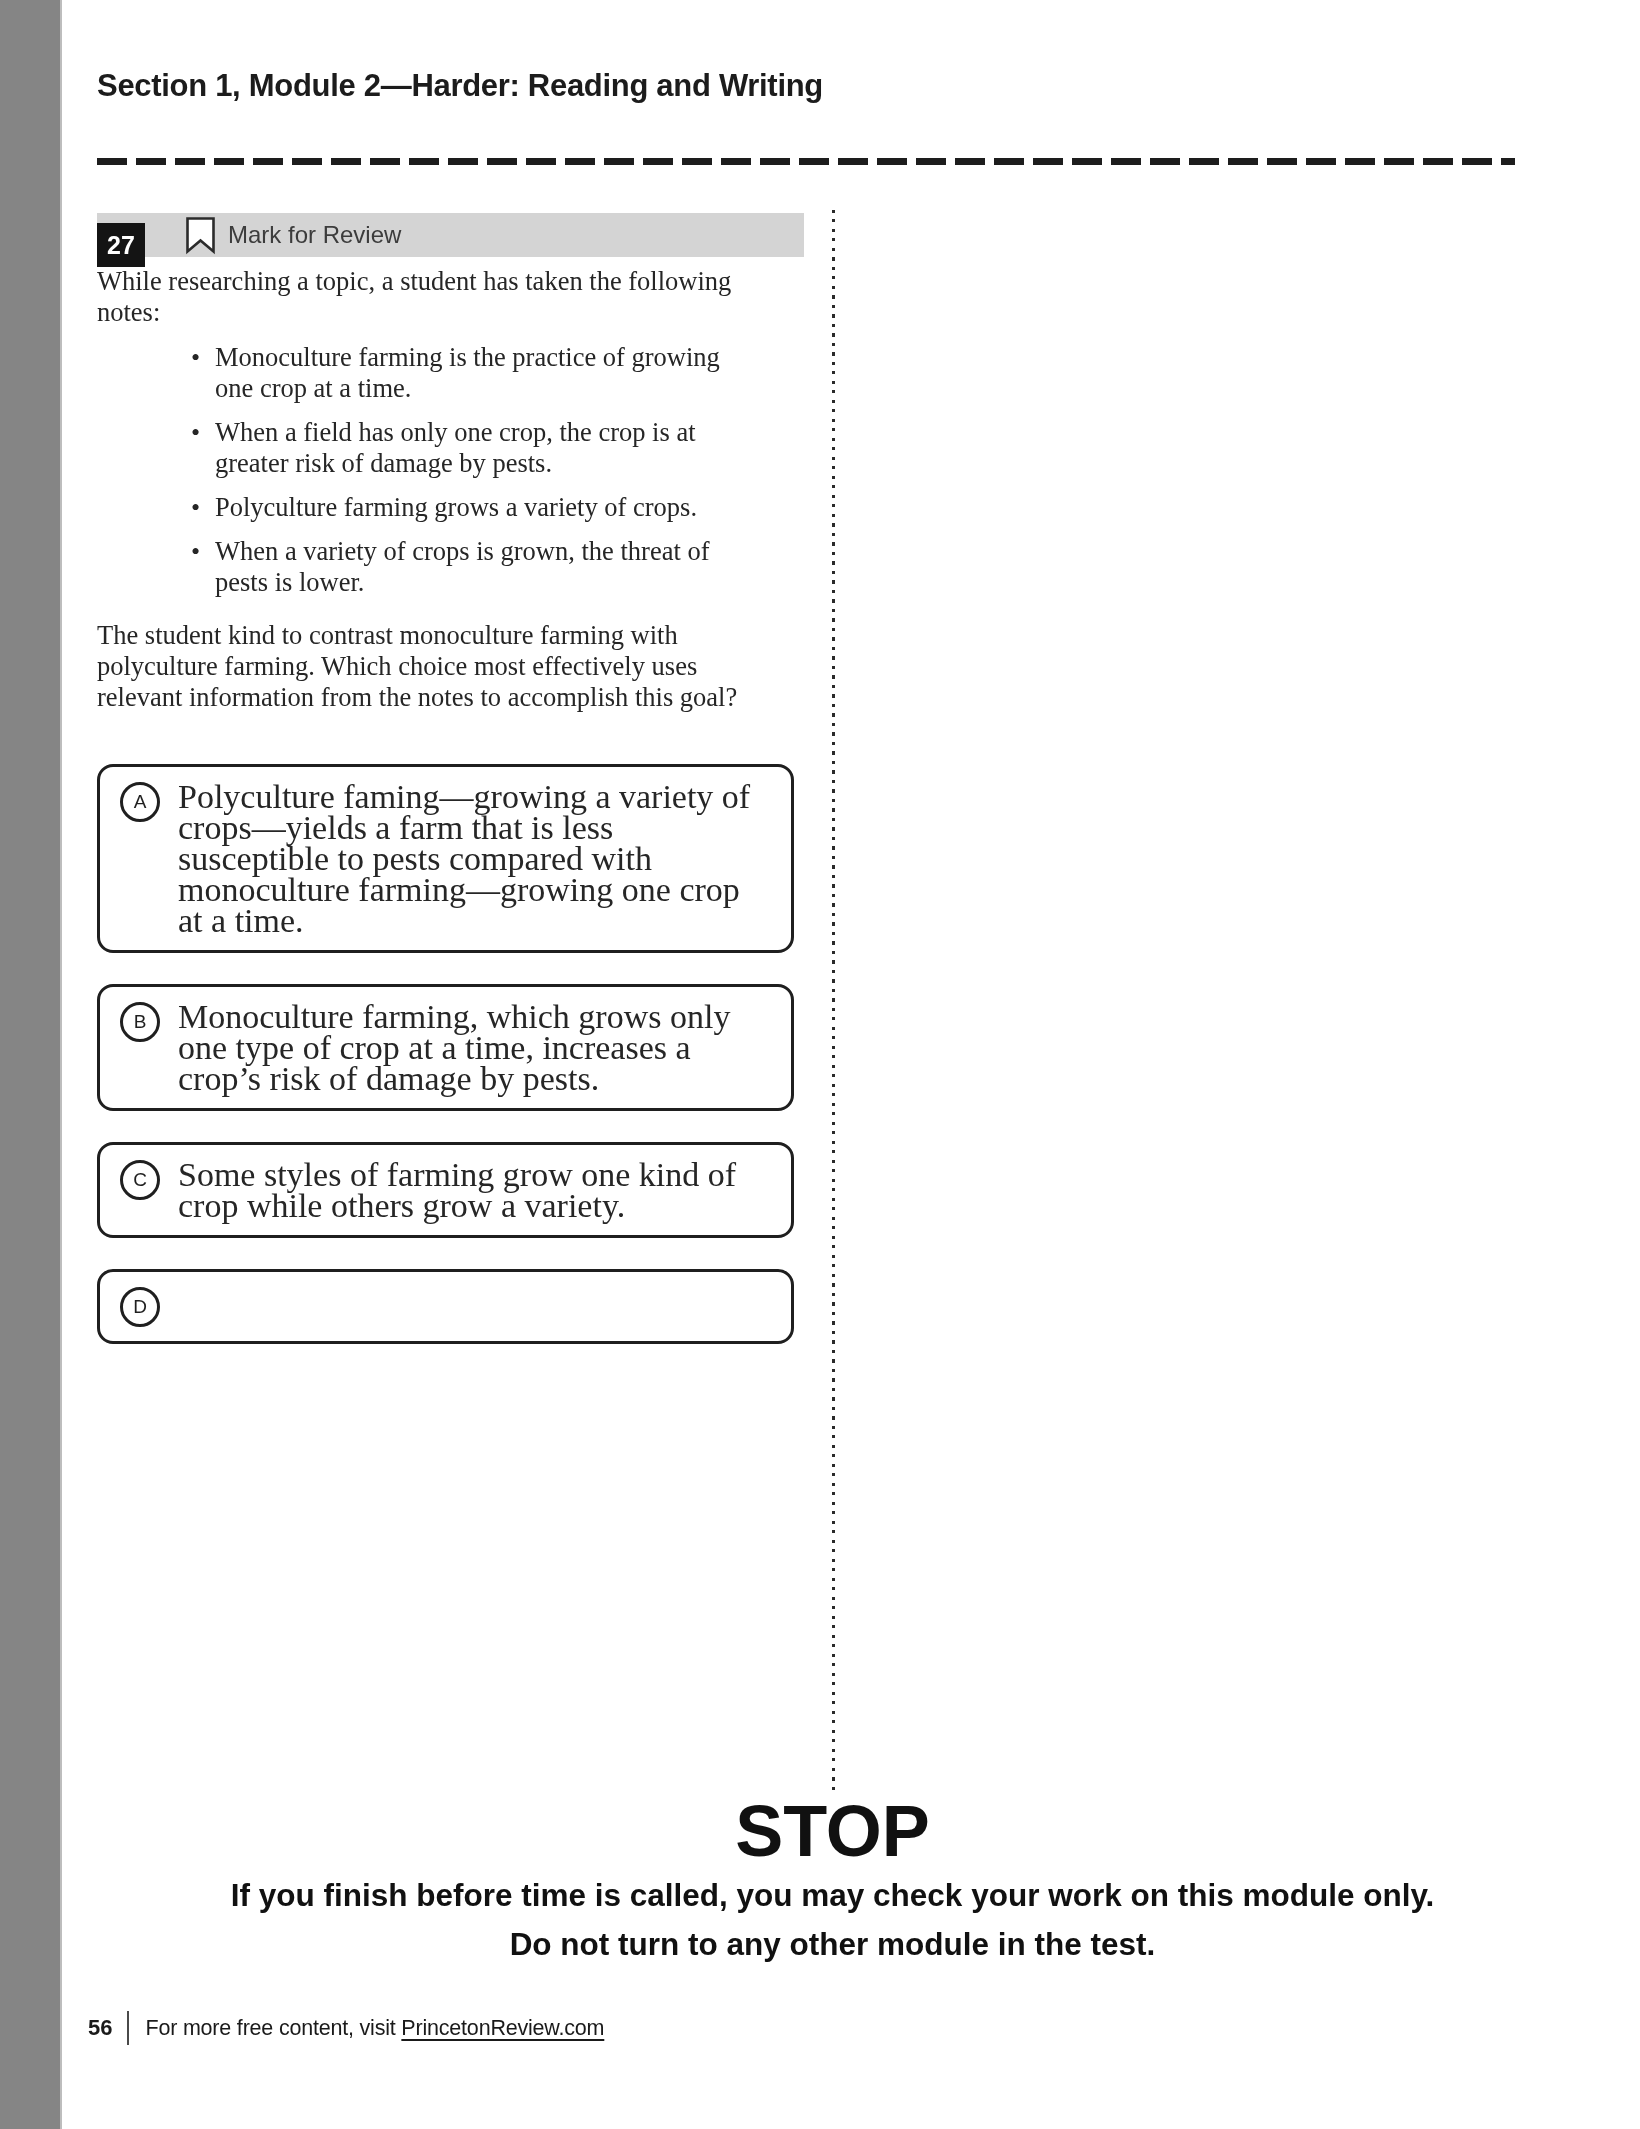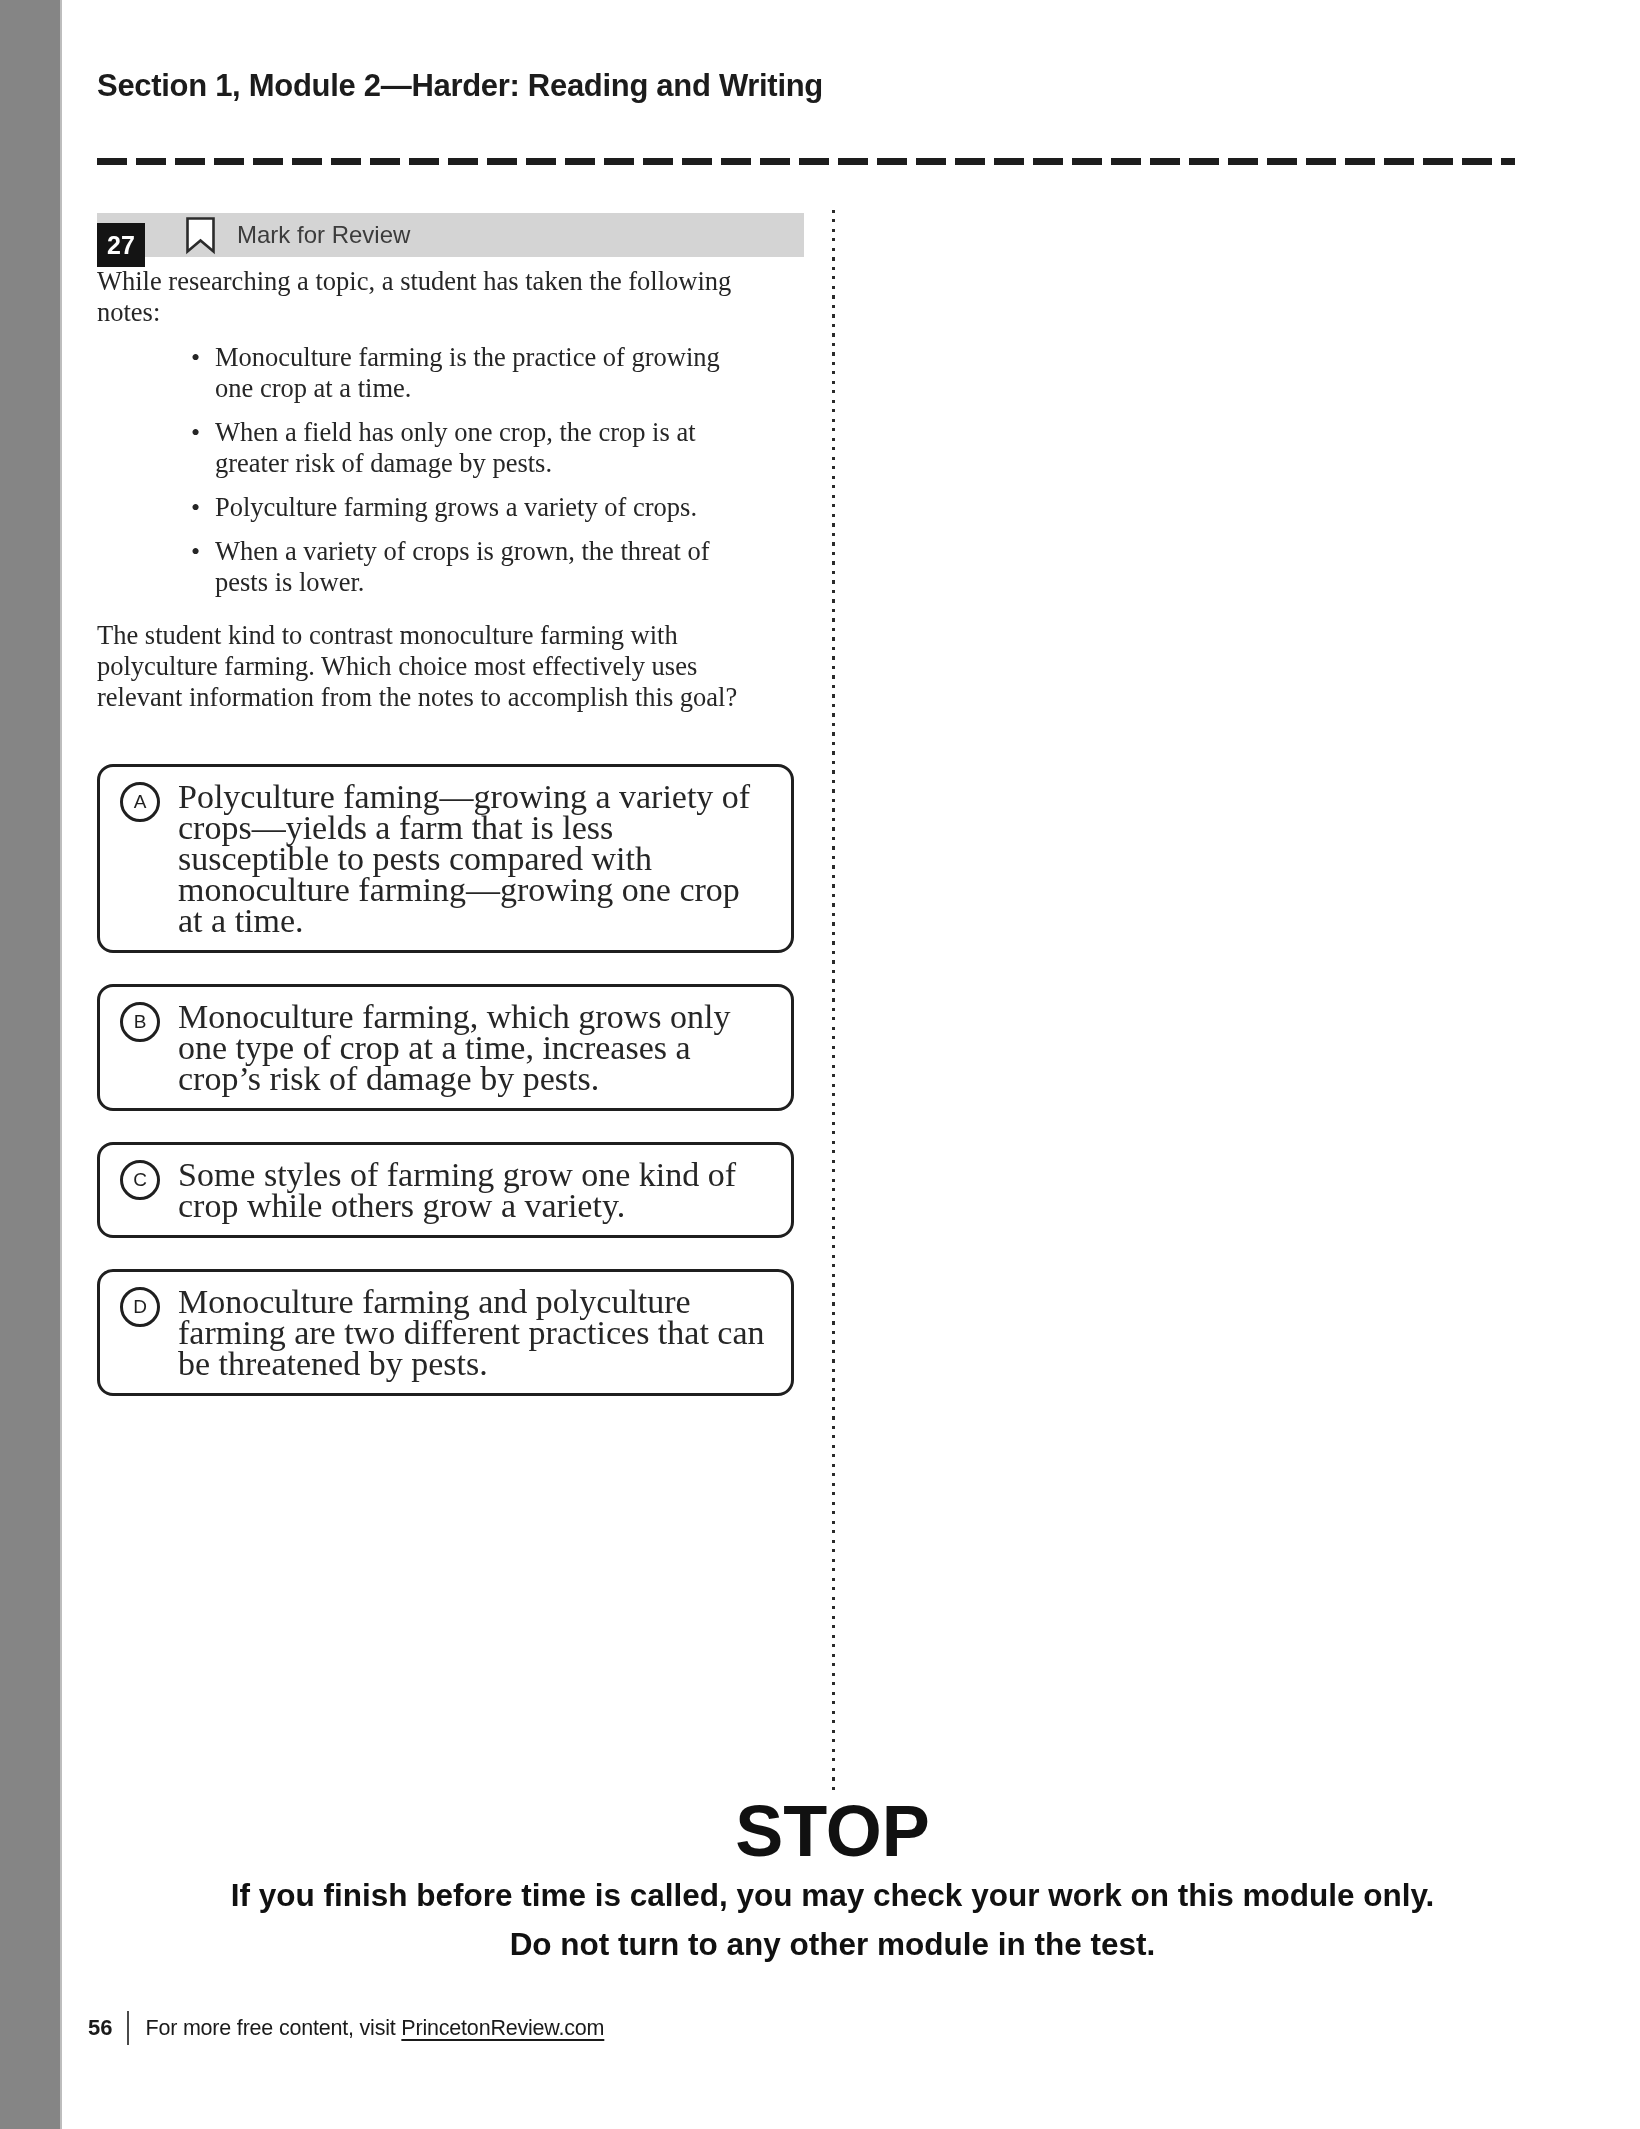--- a/index.html
+++ b/index.html
@@ -26,21 +26,21 @@
     position:absolute; left:97px; top:213px; width:707px; height:44px;
     background:#d4d4d4; display:flex; align-items:center;
   }
   .qnum {
     width:48px; height:44px; background:#141414; color:#ffffff;
     font-family:"Liberation Sans", sans-serif; font-weight:700; font-size:25px;
     display:flex; align-items:center; justify-content:center;margin-top:20px;
   }
   .bookmark { margin-left:40px; display:flex; align-items:center; }
   .mark-label {
-    margin-left:21px; font-family:"Liberation Sans", sans-serif;
+    margin-left:12px; font-family:"Liberation Sans", sans-serif;
     font-size:24px; color:#3c3c3c;
   }
   .column-divider {
     position:absolute; left:832px; top:210px; width:3px; height:1583px;
     background:repeating-linear-gradient(180deg,#2a2a2a 0 3px, transparent 3px 9.5px);
   }
   .question-body {
     position:absolute; left:97px; top:266px; width:652px;
     font-size:26.5px; line-height:31px;
   }
@@ -123,21 +123,20 @@
   <div class="choice">
     <div class="bubble">B</div>
     <div class="ctext">Monoculture farming, which grows only one type of crop at a time, increases a crop’s risk of damage by pests.</div>
   </div>
   <div class="choice">
     <div class="bubble">C</div>
     <div class="ctext">Some styles of farming grow one kind of crop while others grow a variety.</div>
   </div>
   <div class="choice">
     <div class="bubble">D</div>
-    <div class="ctext">Monoculture farming and polyculture farming are two different practices that can be threatened by pests.</div>
   </div>
 </div>
 
 <div class="stop-block">
   <div class="stop-title">STOP</div>
   <div class="stop-line">If you finish before time is called, you may check your work on this module only.</div>
   <div class="stop-line">Do not turn to any other module in the test.</div>
 </div>
 
 <div class="page-footer">

